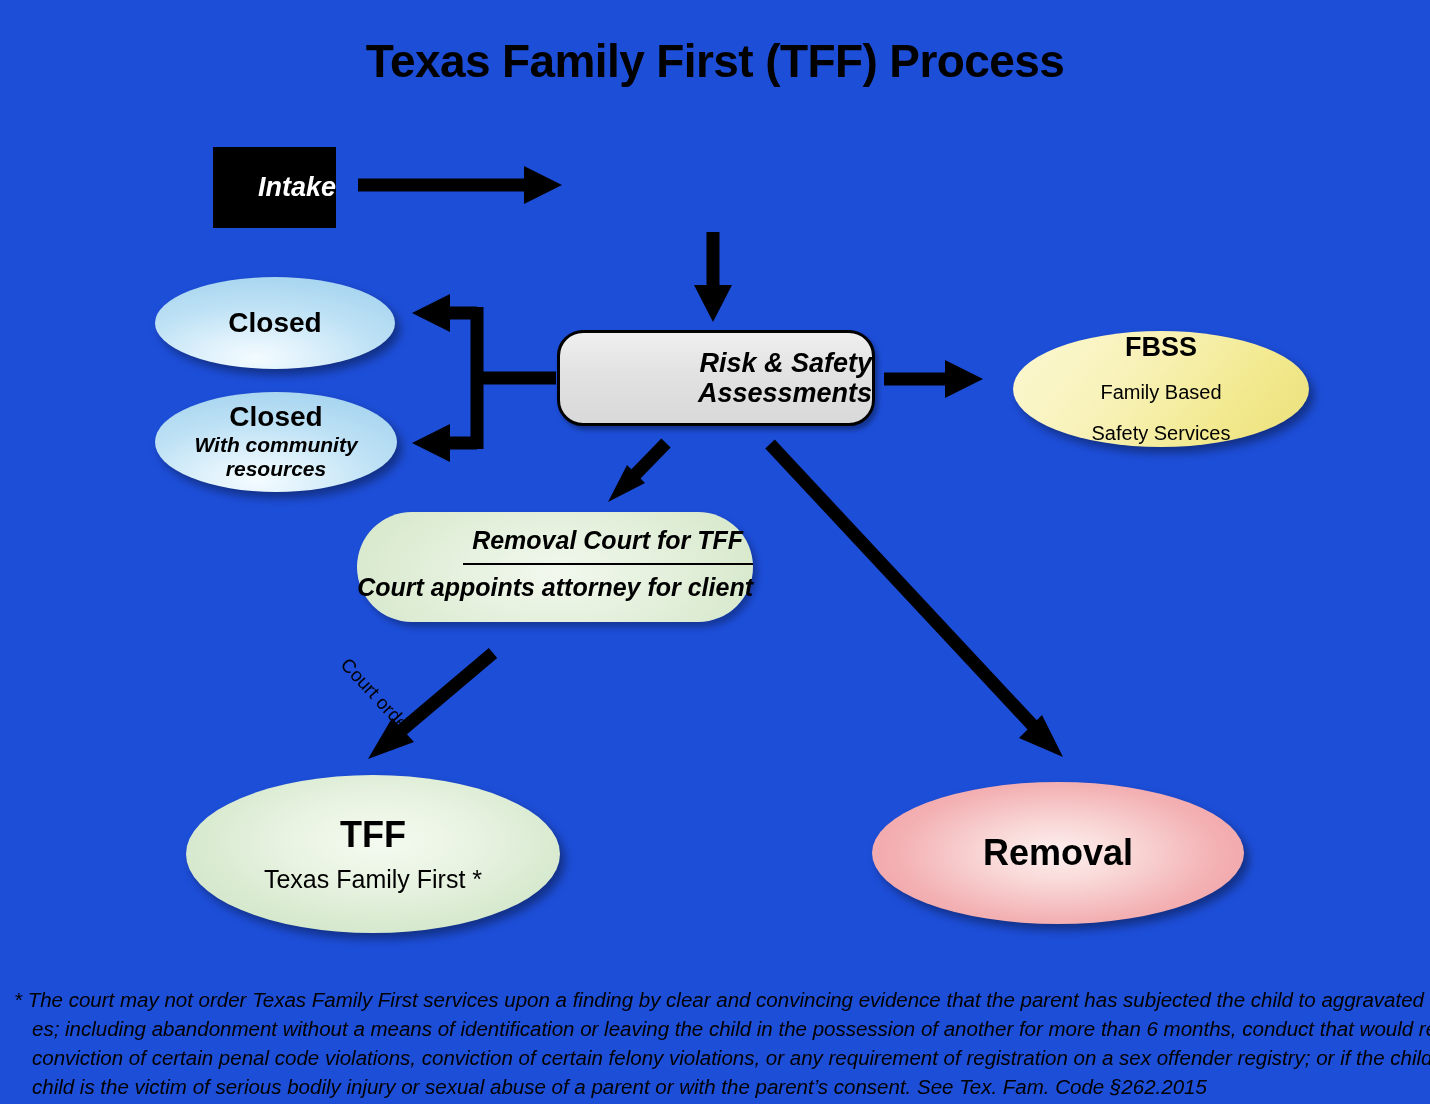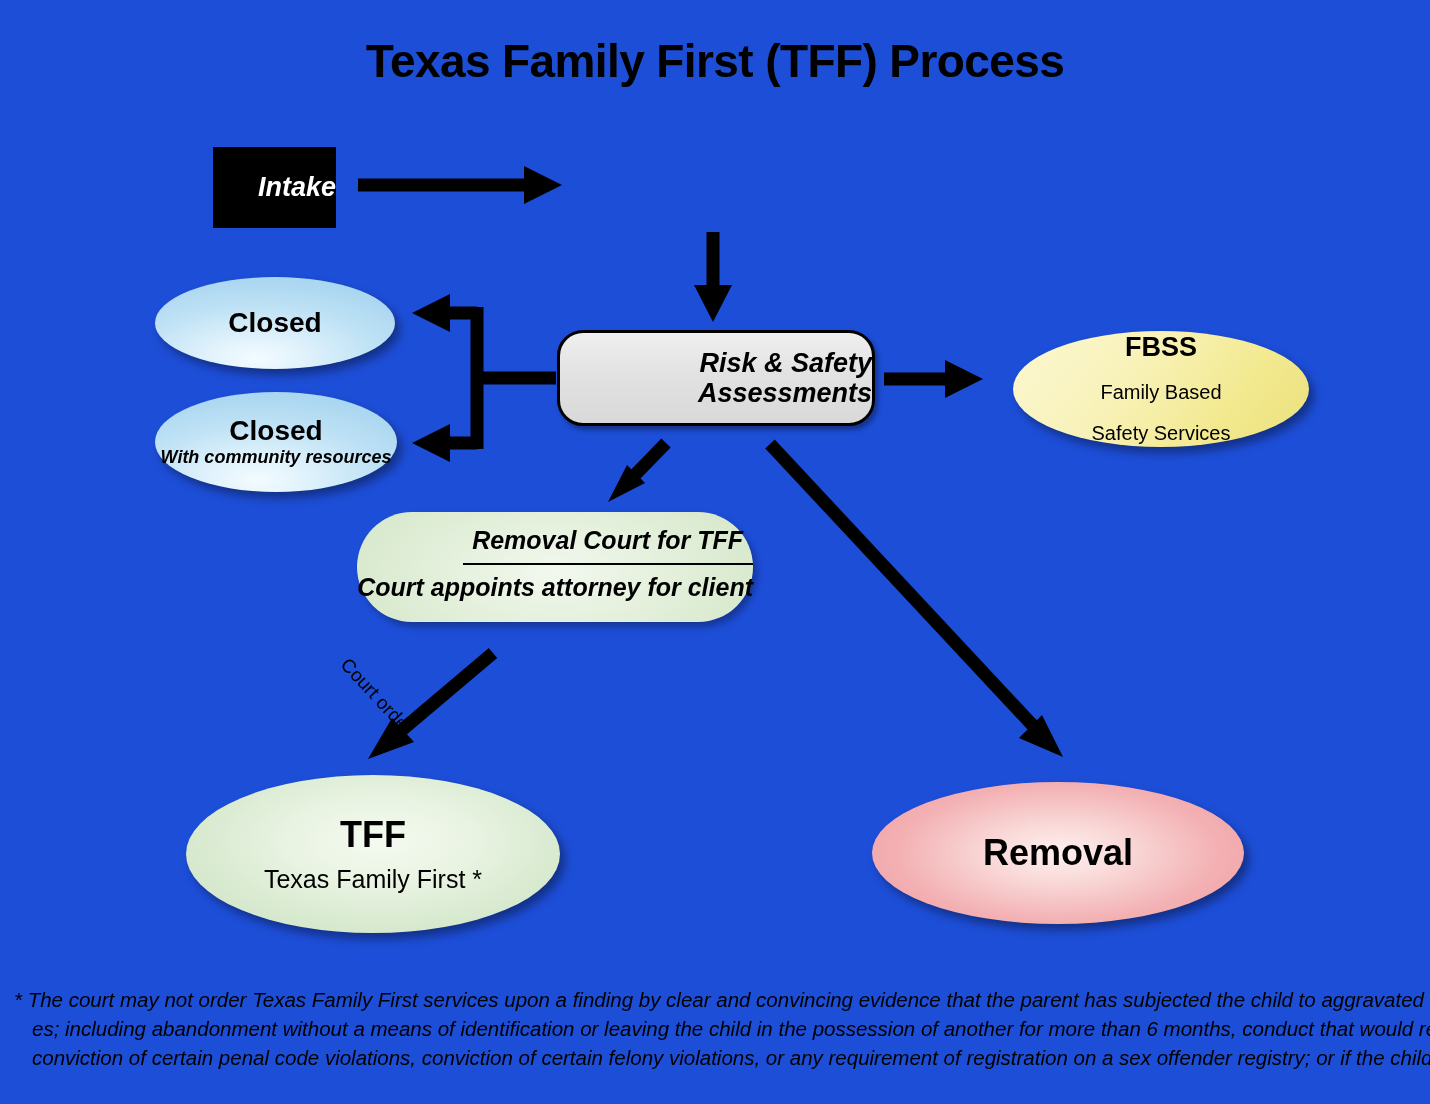--- a/index.html
+++ b/index.html
@@ -124,21 +124,21 @@
     background: radial-gradient(ellipse 85% 95% at 42% 88%, #f3fbff 0%, #e2f3fc 22%, #bfe2f5 58%, #a4d3ef 100%);
   }
   .ell-closed1 .main { font-size: 28px; font-weight: bold; }
 
   .ell-closed2 {
     left: 155px; top: 392px;
     width: 242px; height: 100px;
     background: radial-gradient(ellipse 85% 95% at 42% 88%, #f3fbff 0%, #e2f3fc 22%, #bfe2f5 58%, #a4d3ef 100%);
   }
   .ell-closed2 .main { font-size: 28px; font-weight: bold; line-height: 1.0; }
-  .ell-closed2 .sub { font-size: 18px; font-weight: bold; font-style: italic; margin-top: 2px; }
+  .ell-closed2 .sub { font-size: 21px; font-weight: bold; font-style: italic; margin-top: 2px; }
 
   .ell-fbss {
     left: 1013px; top: 331px;
     width: 296px; height: 116px;
     background: linear-gradient(128deg, #fbf8d2 0%, #f8f2b9 38%, #f2e98f 72%, #ece07a 100%);
     gap: 16px;
   }
   .ell-fbss .main { font-size: 27px; font-weight: bold; }
   .ell-fbss .sub  { font-size: 20px; font-weight: 500; line-height: 1.18; margin-top: 2px; }
 
@@ -285,15 +285,16 @@
   <div class="ellipse ell-removal">
     <span class="main">Removal</span>
   </div>
 
   <div class="court-order-label">Court order</div>
 
   <div class="footnote">
     <span class="fn-line">* The court may not order Texas Family First services upon a finding by clear and convincing evidence that the parent has subjected the child to aggravated circumstanc-</span>
     <span class="fn-line fn-indent">es; including abandonment without a means of identification or leaving the child in the possession of another for more than 6 months, conduct that would result in</span>
     <span class="fn-line fn-indent">conviction of certain penal code violations, conviction of certain felony violations, or any requirement of registration on a sex offender registry; or if the child or another</span>
+    <span class="fn-line fn-indent">child is the victim of serious bodily injury or sexual abuse of a parent or with the parent’s consent. See Tex. Fam. Code §262.2015</span>
   </div>
 
 </div>
 
 </body></html>

